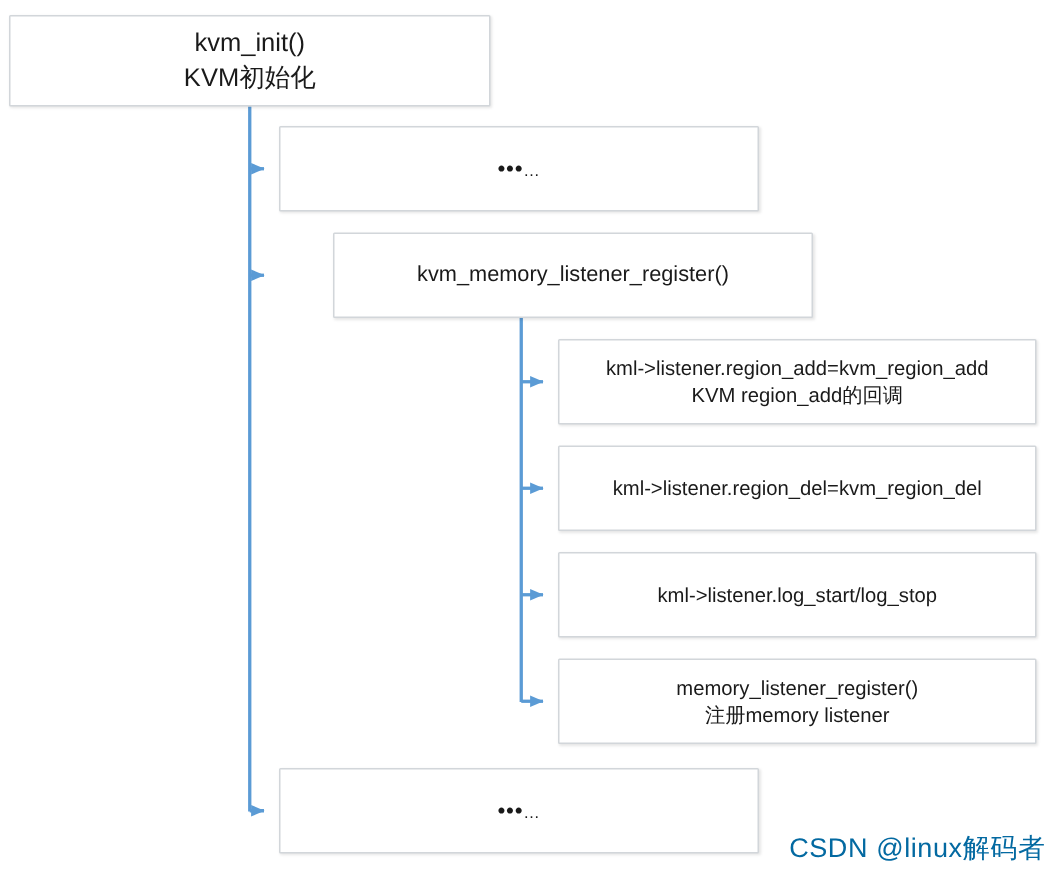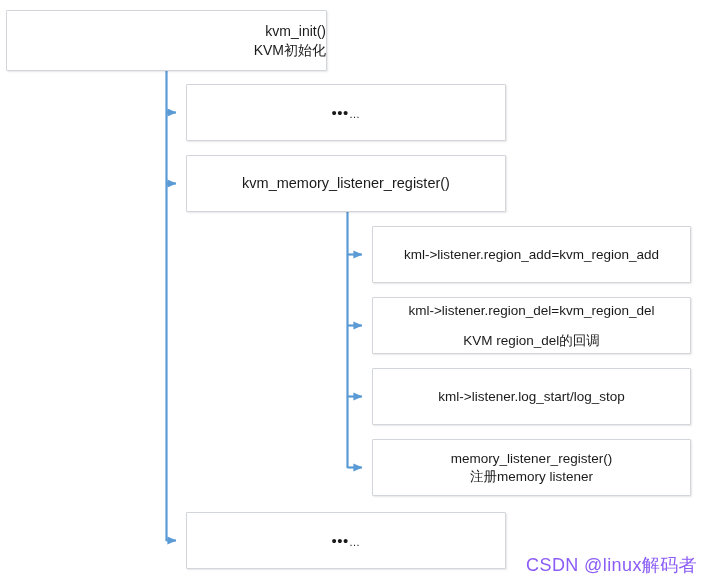--- a/index.html
+++ b/index.html
@@ -46,31 +46,30 @@
   .node .line2 {
     display: block;
     white-space: nowrap;
   }
   
   .node.root {
     left: 6px;
     top: 10px;
     width: 321px;
     height: 61px;
-    font-size: 14px;
-    align-items: flex-end;
+    font-size: 17px;
   }
   
   .node.lvl1 {
     left: 186px;
     width: 320px;
     font-size: 14.5px;
   }
   .node.n-ellipsis-top { top: 84px; height: 57px; }
-  .node.n-memreg      { top: 155px; height: 57px; }
+  .node.n-memreg      { top: 155px; height: 57px; margin-left: 36px; }
   .node.n-ellipsis-bot{ top: 512px; height: 57px; }
   
   .node.lvl2 {
     left: 372px;
     width: 319px;
     height: 57px;
     font-size: 13.5px;
   }
   .node.n-region-add { top: 226px; }
   .node.n-region-del { top: 297px; gap: 12px; }
@@ -84,21 +83,21 @@
   }
   .ellipsis .small {
     font-size: 11px;
     vertical-align: baseline;
   }
   .watermark {
     position: absolute;
     right: 8px;
     top: 553px;
     font-size: 18px;
-    color: #8b5cf6;
+    color: #0369a1;
     white-space: nowrap;
     letter-spacing: 0.4px;
   }
 </style>
 </head>
 <body>
 
 <div id="canvas">
 
   <svg id="connectors" viewBox="0 0 705 587" xmlns="http://www.w3.org/2000/svg">
@@ -132,25 +131,25 @@
   <div class="node lvl1 n-ellipsis-top">
     <span class="ellipsis"><span>•••</span><span class="small">…</span></span>
   </div>
 
   <div class="node lvl1 n-memreg">
     <span class="line1">kvm_memory_listener_register()</span>
   </div>
 
   <div class="node lvl2 n-region-add">
     <span class="line1">kml-&gt;listener.region_add=kvm_region_add</span>
+    <span class="line2">KVM region_add的回调</span>
   </div>
 
   <div class="node lvl2 n-region-del">
     <span class="line1">kml-&gt;listener.region_del=kvm_region_del</span>
-    <span class="line2">KVM region_del的回调</span>
   </div>
 
   <div class="node lvl2 n-log">
     <span class="line1">kml-&gt;listener.log_start/log_stop</span>
   </div>
 
   <div class="node lvl2 n-memlisten">
     <span class="line1">memory_listener_register()</span>
     <span class="line2">注册memory listener</span>
   </div>

